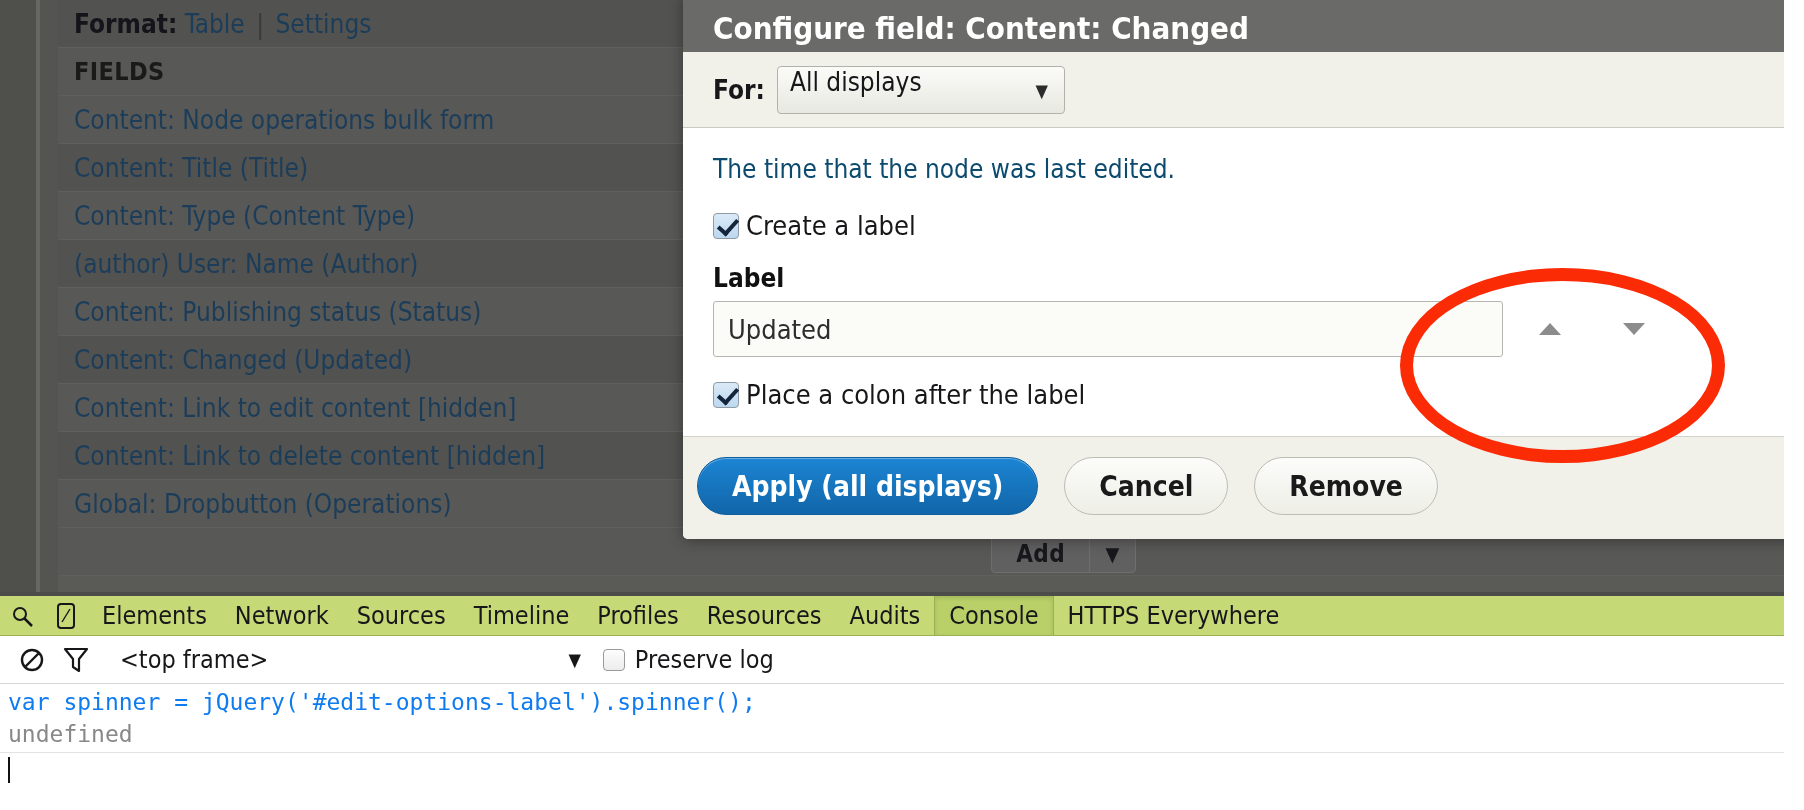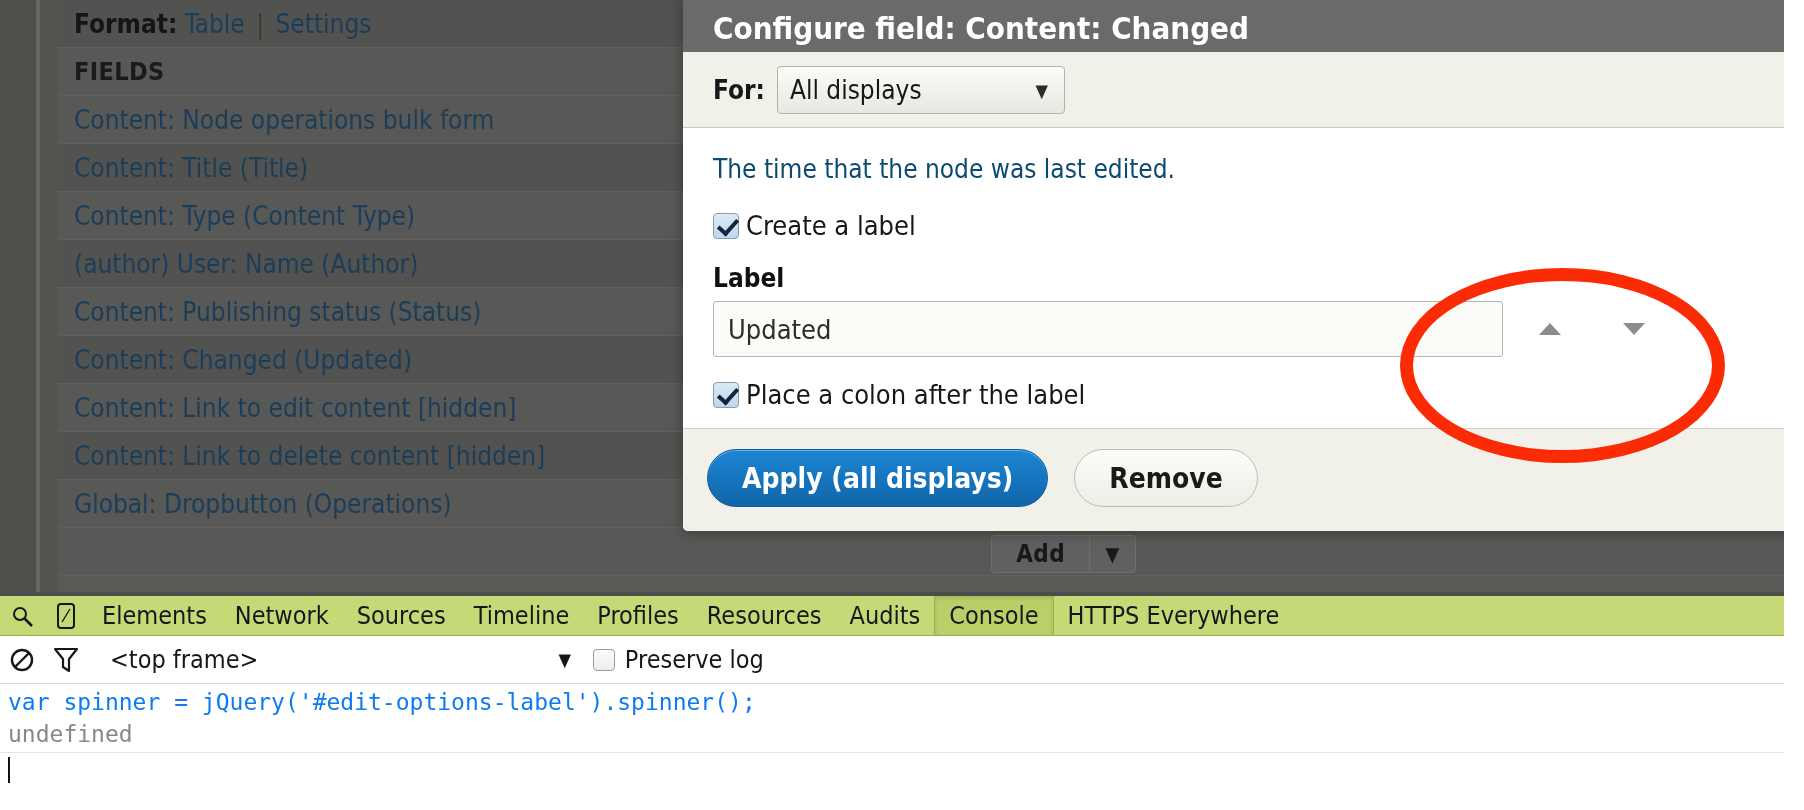--- a/index.html
+++ b/index.html
@@ -133,21 +133,21 @@
     color: #17171a;
   }
   .for-select {
     position: relative;
     width: 288px;
     height: 48px;
     border: 1px solid #b2b2ac;
     border-radius: 4px;
     background: linear-gradient(#fbfbf8, #e8e8e2);
     display: flex;
-    align-items: center;
+    align-items: flex-start;
     padding: 0 12px;
     font-size: 26px;
     color: #17171a;
   }
   .for-select .sel-arrow {
     position: absolute;
     right: 16px;
     top: 50%;
     transform: translateY(-50%);
     font-size: 18px;
@@ -233,21 +233,21 @@
   }
   .tri-down {
     width: 0; height: 0;
     border-left: 11px solid transparent;
     border-right: 11px solid transparent;
     border-top: 12px solid #8c8c8c;
   }
   #modal .m-footer {
     background: #f1f1ea;
     border-top: 1px solid #d3d3cc;
-    padding: 20px 30px 24px 24px;
+    padding: 20px 30px 24px 14px;
     display: flex;
     gap: 26px;
   }
   .btn {
     height: 58px;
     border-radius: 29px;
     font-size: 28px;
     font-weight: bold;
     display: flex;
     align-items: center;
@@ -315,21 +315,21 @@
     border-left: 1px solid #9cb051;
     border-right: 1px solid #9cb051;
     box-shadow: inset 0 2px 4px rgba(0,0,0,0.12);
   }
   .dt-filterbar {
     height: 48px;
     background: #ffffff;
     border-bottom: 1px solid #d6d6d6;
     display: flex;
     align-items: center;
-    padding-left: 0;
+    padding-left: 10px;
     gap: 0;
   }
   .dt-frame-sel {
     font-size: 25px;
     color: #17171a;
     margin-left: 22px;
   }
   .dt-frame-arrow {
     font-size: 18px;
     color: #17171a;
@@ -451,28 +451,29 @@
         <span class="spinner-btns">
           <span class="spin-btn">
               <span class="tri-up"></span>
             </span>
           <span class="spin-btn">
               <span class="tri-down"></span>
             </span>
         </span>
       </div>
 
-      <div class="chk-row" style="margin-bottom:4px;text-align:right;">
+      <div class="chk-row" style="margin-bottom:12px;text-align:right;">
         <span class="chk checked"></span>
         <span class="chk-label">Place a colon after the label</span>
       </div>
     </div>
 
     <div class="m-footer">
       <span class="btn btn-primary">Apply (all displays)</span>
+      <span class="btn btn-secondary">Cancel</span>
       <span class="btn btn-secondary">Remove</span>
     </div>
   </div>
 
   <div id="annot-ellipse"></div>
 
   <div id="devtools">
 
     <div class="dt-tabbar">
       <span class="dt-icon-slot">

